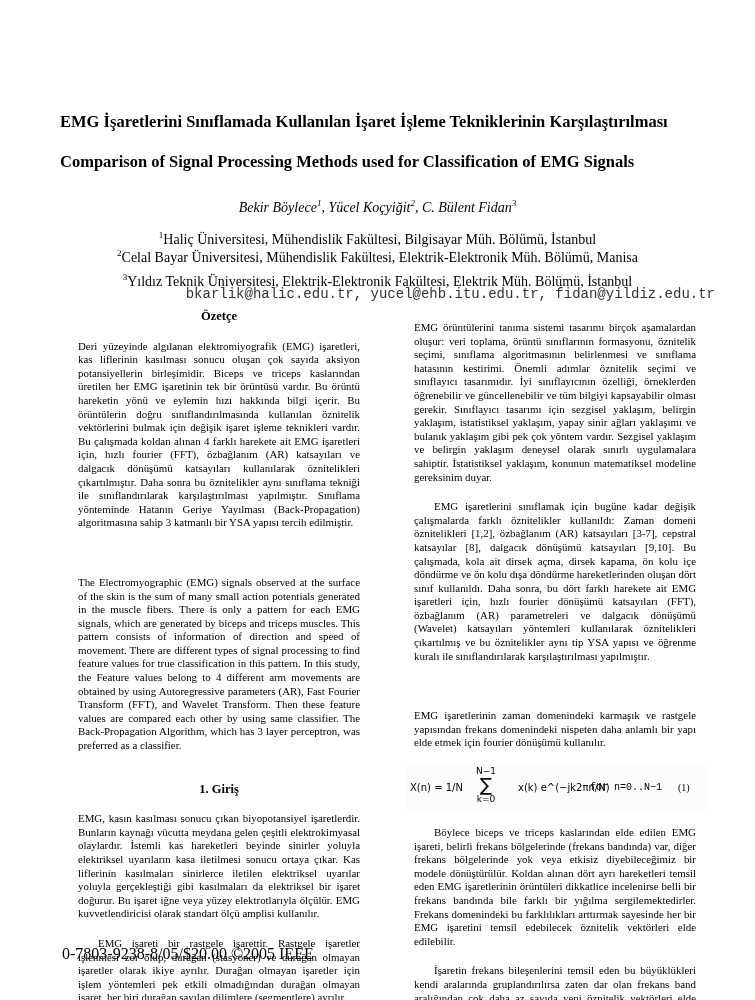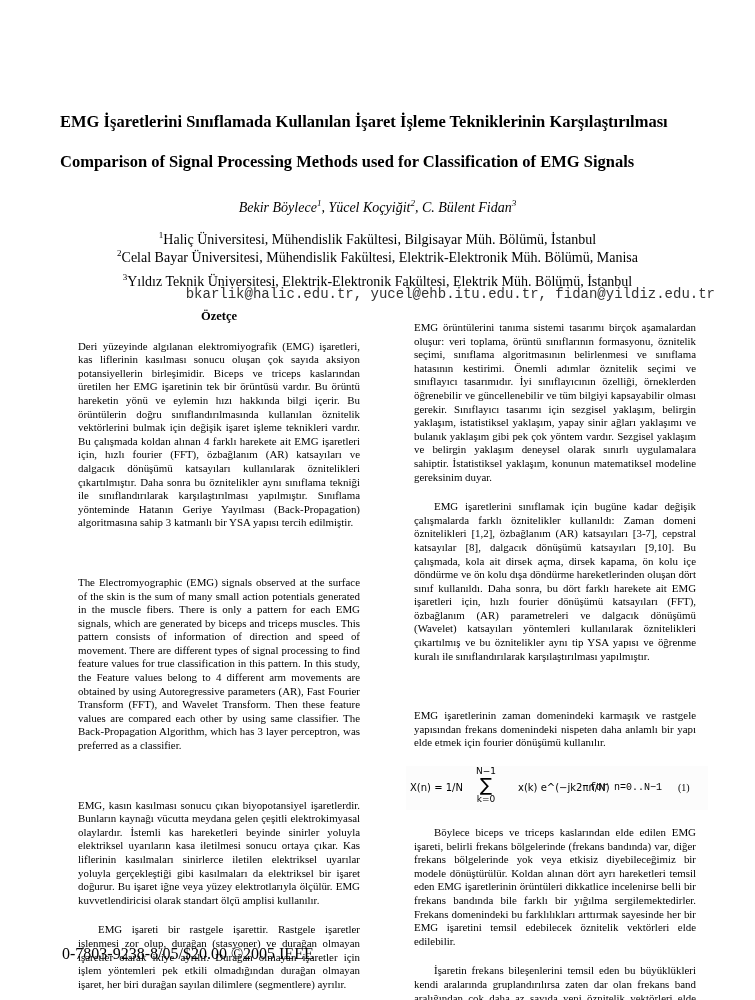--- a/index.html
+++ b/index.html
@@ -43,20 +43,21 @@
 <div id="a2" class="affil"><sup>2</sup><span>Celal Bayar Üniversitesi, Mühendislik Fakültesi, Elektrik-Elektronik Müh. Bölümü, Manisa</span></div>
 <div id="a3" class="affil"><sup>3</sup><span>Yıldız Teknik Üniversitesi, Elektrik-Elektronik Fakültesi, Elektrik Müh. Bölümü, İstanbul</span></div>
 <div class="emails">bkarlik@halic.edu.tr, yucel@ehb.itu.edu.tr, fidan@yildiz.edu.tr</div>
 
 <div id="left" class="col">
   <h3>Özetçe</h3>
   <p>Deri yüzeyinde algılanan elektromiyografik (EMG) işaretleri, kas liflerinin kasılması sonucu oluşan çok sayıda aksiyon potansiyellerin birleşimidir. Biceps ve triceps kaslarından üretilen her EMG işaretinin tek bir örüntüsü vardır. Bu örüntü hareketin yönü ve eylemin hızı hakkında bilgi içerir. Bu örüntülerin doğru sınıflandırılmasında kullanılan öznitelik vektörlerini bulmak için değişik işaret işleme teknikleri vardır. Bu çalışmada koldan alınan 4 farklı harekete ait EMG işaretleri için, hızlı fourier (FFT), özbağlanım (AR) katsayıları ve dalgacık dönüşümü katsayıları kullanılarak öznitelikleri çıkartılmıştır. Daha sonra bu öznitelikler aynı sınıflama tekniği ile sınıflandırılarak karşılaştırılması yapılmıştır. Sınıflama yönteminde Hatanın Geriye Yayılması (Back-Propagation) algoritmasına sahip 3 katmanlı bir YSA yapısı tercih edilmiştir.</p>
   <div class="spacer"></div>
   <p>The Electromyographic (EMG) signals observed at the surface of the skin is the sum of many small action potentials generated in the muscle fibers. There is only a pattern for each EMG signals, which are generated by biceps and triceps muscles. This pattern consists of information of direction and speed of movement. There are different types of signal processing to find feature values for true classification in this pattern. In this study, the Feature values belong to 4 different arm movements are obtained by using Autoregressive parameters (AR), Fast Fourier Transform (FFT), and Wavelet Transform. Then these feature values are compared each other by using same classifier. The Back-Propagation Algorithm, which has 3 layer perceptron, was preferred as a classifier.</p>
   <div class="spacer"></div>
+  <h3>1.   Giriş</h3>
   <p>EMG, kasın kasılması sonucu çıkan biyopotansiyel işaretlerdir. Bunların kaynağı vücutta meydana gelen çeşitli elektrokimyasal olaylardır. İstemli kas hareketleri beyinde sinirler yoluyla elektriksel uyarıların kasa iletilmesi sonucu ortaya çıkar. Kas liflerinin kasılmaları sinirlerce iletilen elektriksel uyarılar yoluyla gerçekleştiği gibi kasılmaları da elektriksel bir işaret doğurur. Bu işaret iğne veya yüzey elektrotlarıyla ölçülür. EMG kuvvetlendiricisi olarak standart ölçü amplisi kullanılır.</p>
   <p class="ind">EMG işareti bir rastgele işarettir. Rastgele işaretler işlenmesi zor olup, durağan (stasyoner) ve durağan olmayan işaretler olarak ikiye ayrılır. Durağan olmayan işaretler için işlem yöntemleri pek etkili olmadığından durağan olmayan işaret, her biri durağan sayılan dilimlere (segmentlere) ayrılır.</p>
 </div>
 
 <div id="right" class="col">
   <p>EMG örüntülerini tanıma sistemi tasarımı birçok aşamalardan oluşur: veri toplama, örüntü sınıflarının formasyonu, öznitelik seçimi, sınıflama algoritmasının belirlenmesi ve sınıflama hatasının kestirimi. Önemli adımlar öznitelik seçimi ve sınıflayıcı tasarımıdır. İyi sınıflayıcının özelliği, örneklerden öğrenebilir ve güncellenebilir ve tüm bilgiyi kapsayabilir olması gerekir. Sınıflayıcı tasarımı için sezgisel yaklaşım, belirgin yaklaşım, istatistiksel yaklaşım, yapay sinir ağları yaklaşımı ve bulanık yaklaşım gibi pek çok yöntem vardır. Sezgisel yaklaşım ve belirgin yaklaşım deneysel olarak sınırlı uygulamalara sahiptir. İstatistiksel yaklaşım, konunun matematiksel modeline gereksinim duyar.</p>
   <p class="ind">EMG işaretlerini sınıflamak için bugüne kadar değişik çalışmalarda farklı öznitelikler kullanıldı: Zaman domeni öznitelikleri [1,2], özbağlanım (AR) katsayıları [3-7], cepstral katsayılar [8], dalgacık dönüşümü katsayıları [9,10]. Bu çalışmada, kola ait dirsek açma, dirsek kapama, ön kolu içe döndürme ve ön kolu dışa döndürme hareketlerinden oluşan dört sınıf kullanıldı. Daha sonra, bu dört farklı harekete ait EMG işaretleri için, hızlı fourier dönüşümü katsayıları (FFT), özbağlanım (AR) parametreleri ve dalgacık dönüşümü (Wavelet) katsayıları yöntemleri kullanılarak öznitelikleri çıkartılmış ve bu öznitelikler aynı tip YSA yapısı ve öğrenme kuralı ile sınıflandırılarak karşılaştırılması yapılmıştır.</p>
   <div class="spacer"></div>
   <p>EMG işaretlerinin zaman domenindeki karmaşık ve rastgele yapısından frekans domenindeki nispeten daha anlamlı bir yapı elde etmek için fourier dönüşümü kullanılır.</p>
   <div class="eq">

